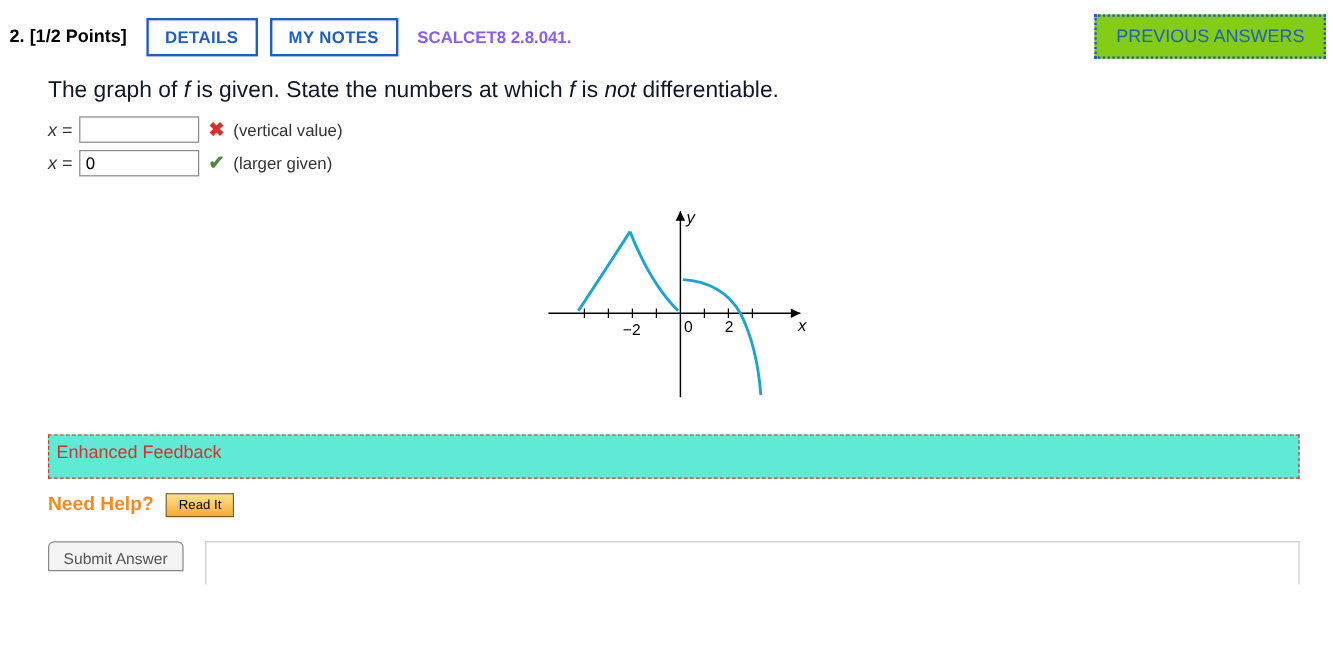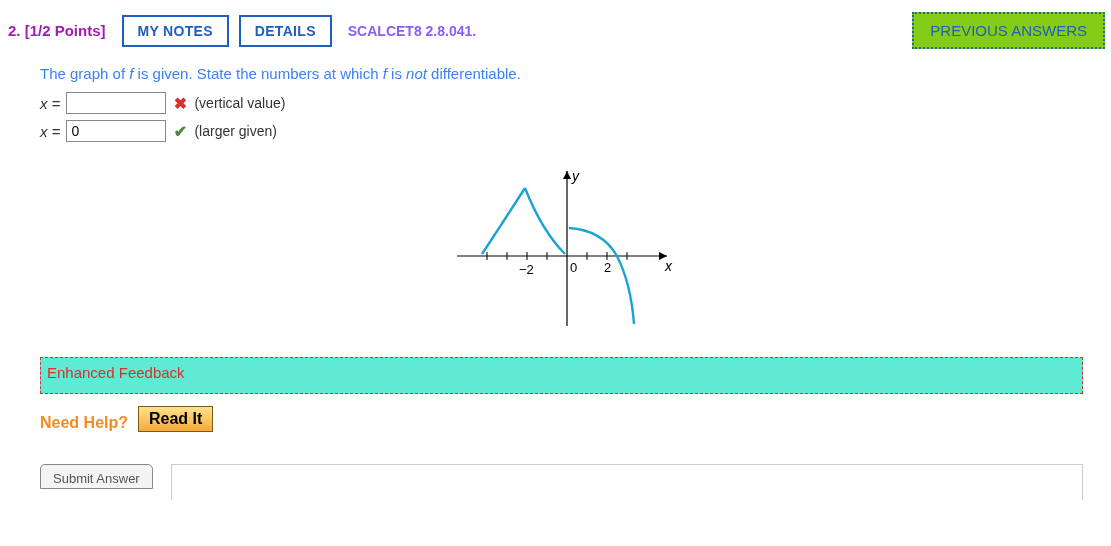--- a/index.html
+++ b/index.html
@@ -14,21 +14,21 @@
   }
   .header {
     display: flex;
     align-items: center;
     padding: 12px 8px 16px 8px;
     gap: 10px;
   }
   .qnum {
     font-weight: bold;
     font-size: 15px;
-    color: #a21caf;
+    color: #000000;
     margin-right: 6px;
   }
   .btn-outline {
     border: 2px solid #1f5fbf;
     color: #1f5fbf;
     background: #fff;
     padding: 6px 14px;
     font-weight: 600;
     font-size: 14px;
     letter-spacing: 0.3px;
@@ -48,22 +48,22 @@
     padding: 8px 16px;
     font-weight: 500;
     font-size: 15px;
     cursor: pointer;
     margin-right: -2px;
   }
   .content {
     padding: 0 28px 0 40px;
   }
   .prompt {
-    font-size: 15px;
-    color: #3b82f6;
+    font-size: 19px;
+    color: #0f172a;
     margin-bottom: 10px;
   }
   .prompt i { font-style: italic; }
   .ans-row {
     display: flex;
     align-items: center;
     gap: 6px;
     margin-bottom: 6px;
     font-size: 15px;
   }
@@ -93,35 +93,35 @@
   .feedback {
     border: 1.5px dashed #d9302c;
     background: #5eead4;
     padding: 6px 8px 8px 6px;
     margin-bottom: 12px;
   }
   .feedback .fb-title { color: #d9302c; font-size: 15px; margin-bottom: 4px; }
   .feedback .fb-body  { color: #d9302c; font-size: 15px; }
   .need-help {
     display: flex;
-    align-items: flex-end;
+    align-items: center;
     gap: 10px;
-    margin-bottom: 32px;
+    margin-bottom: 20px;
   }
   .need-help-label {
     color: #f58a1f;
     font-weight: bold;
     font-size: 16px;
   }
   .readit {
     background: linear-gradient(#ffe38a, #f8a93a);
     border: 1px solid #7a5a1a;
     color: #000;
-    font-size: 16px;
-    font-weight: bold;
+    font-size: 11px;
+    font-weight: normal;
     padding: 3px 10px;
     cursor: pointer;
   }
   .bottom {
     display: flex;
     align-items: flex-start;
     gap: 18px;
   }
   .submit-btn {
     border: 1px solid #888;
@@ -142,22 +142,22 @@
     background: #fff;
   }
 </style>
 </head>
 <body>
 
 <div class="header">
   <span class="qnum">
     <span>2.</span> <span>[1/2 Points]</span>
   </span>
+  <button class="btn-outline">DETAILS</button>
   <button class="btn-outline">MY NOTES</button>
-  <button class="btn-outline">DETAILS</button>
   <span class="ref">SCALCET8 2.8.041.</span>
   <span class="spacer"></span>
   <button class="prev-ans">PREVIOUS ANSWERS</button>
 </div>
 
 <div class="content">
 
   <p class="prompt">
     <span>The graph of </span><i>f</i><span> is given. State the numbers at which </span><i>f</i><span> is </span><i>not</i><span> differentiable.</span>
   </p>

